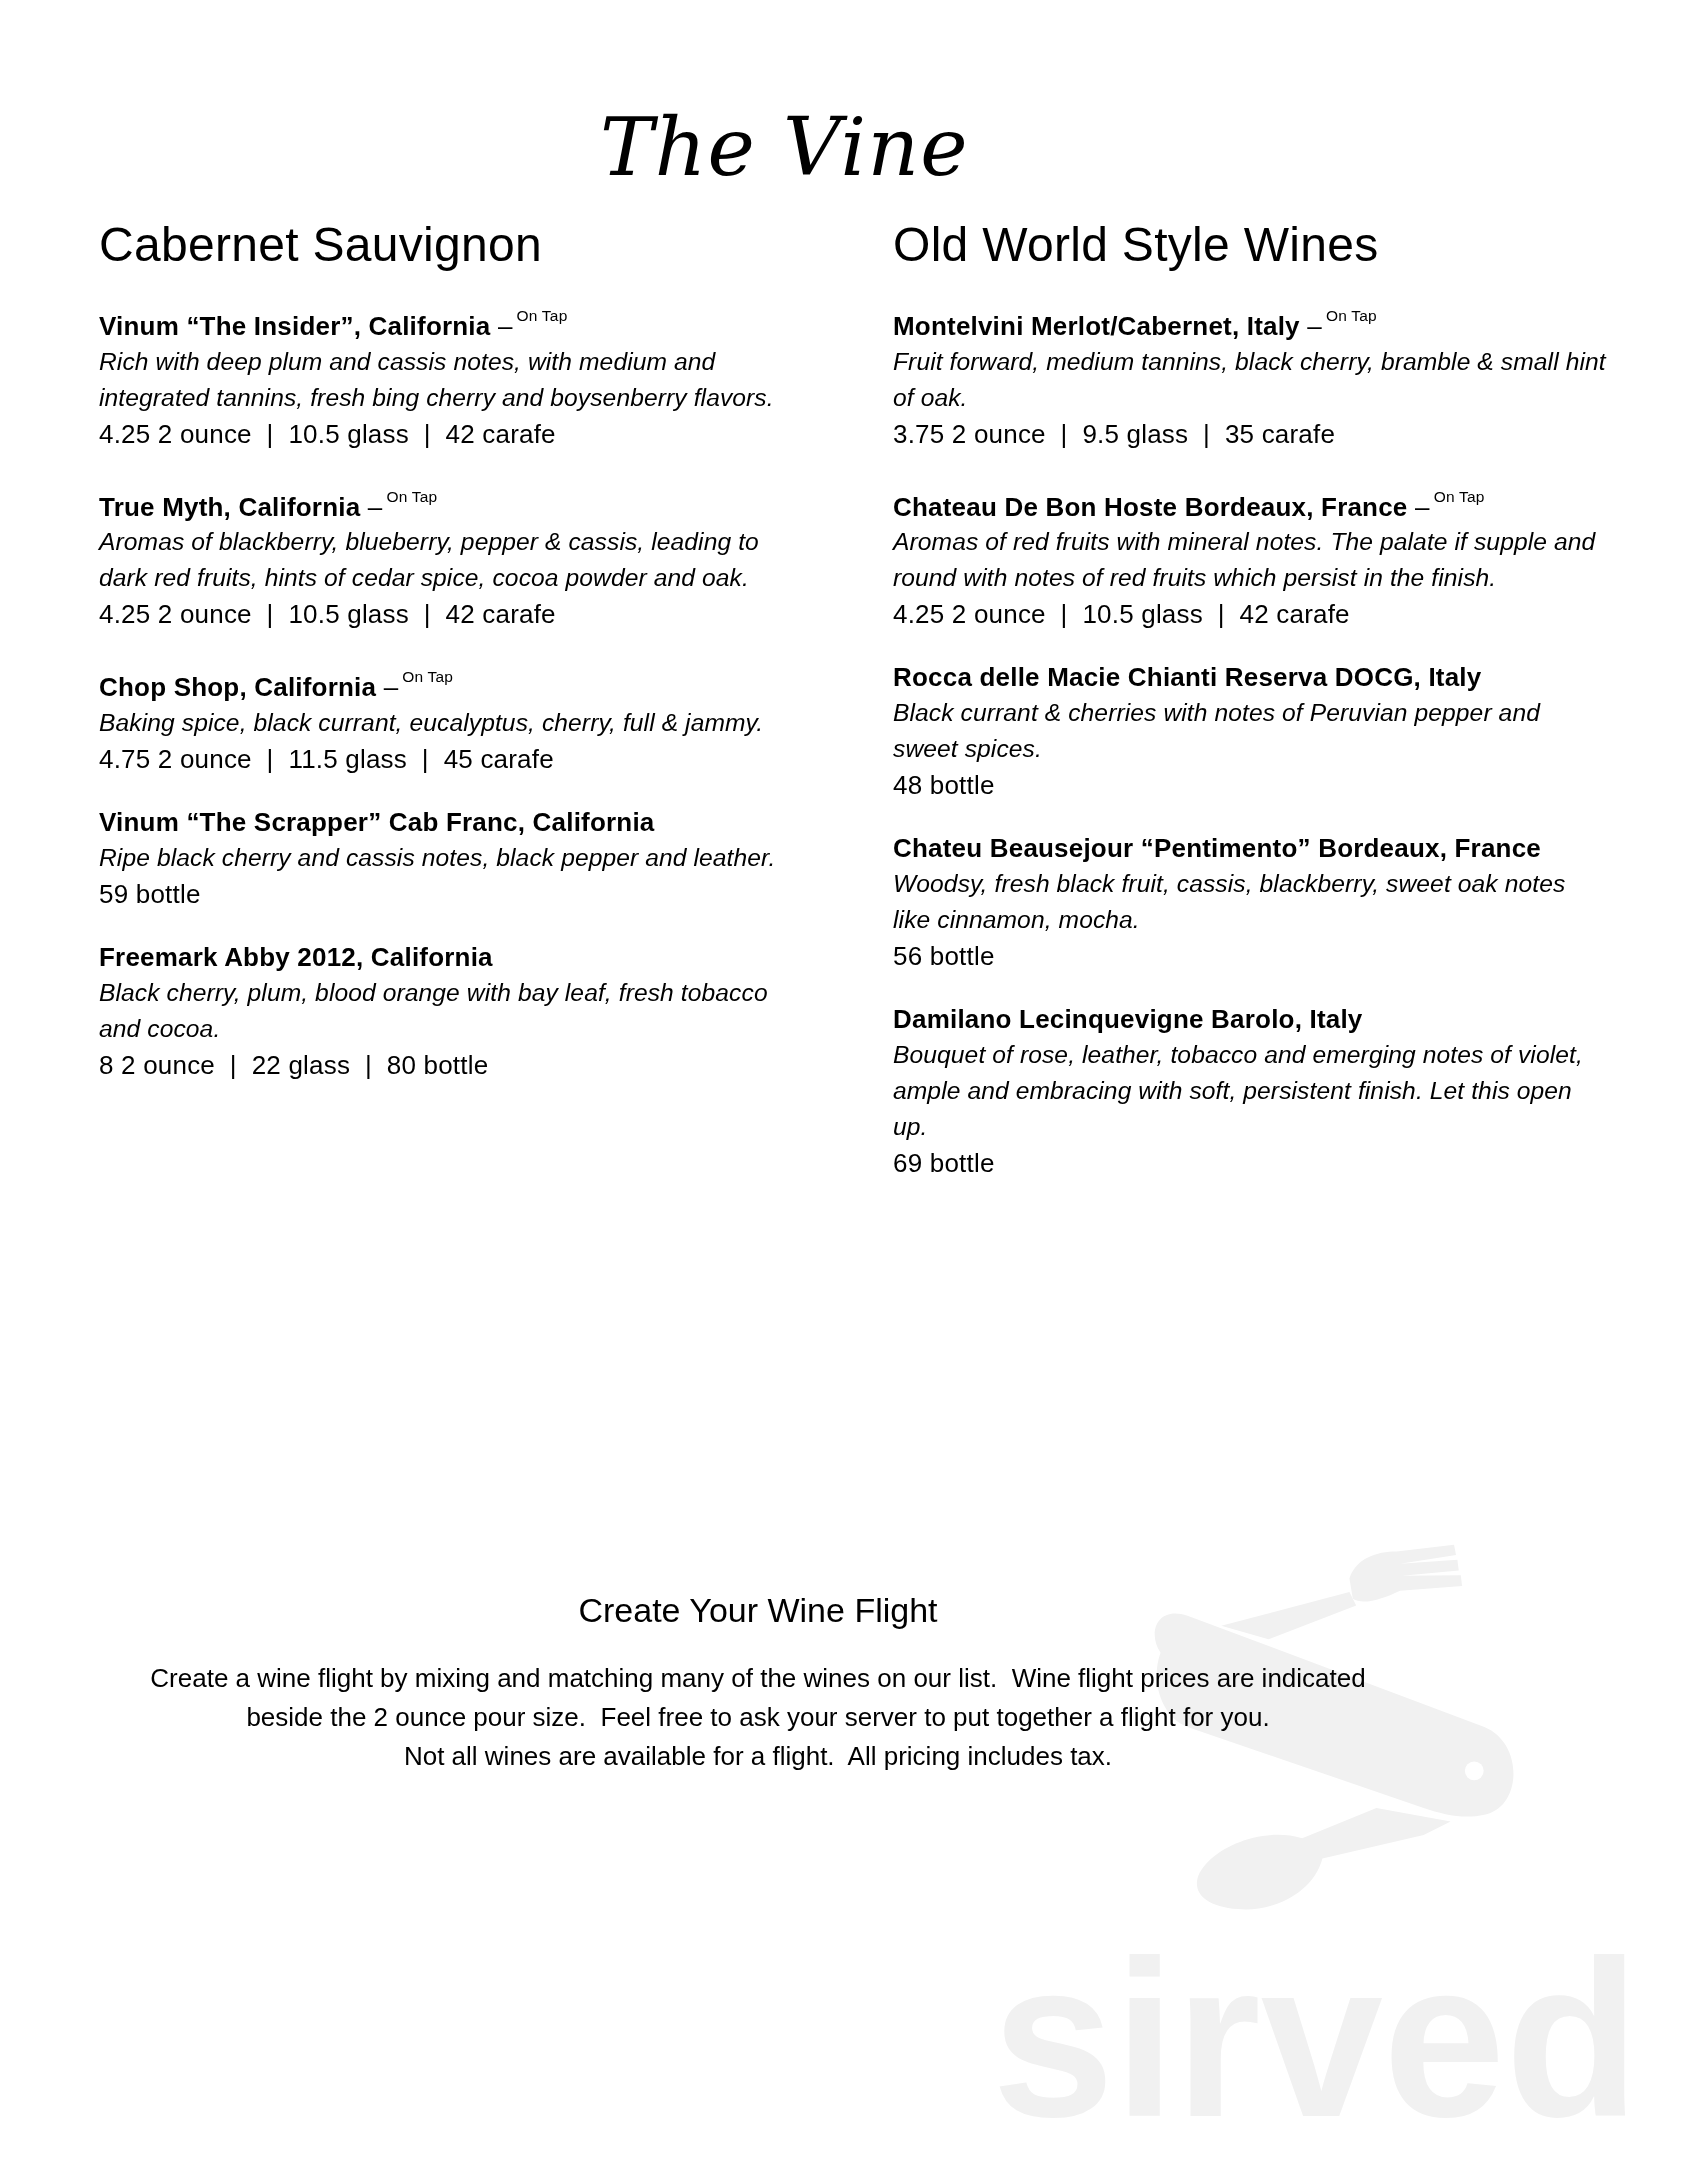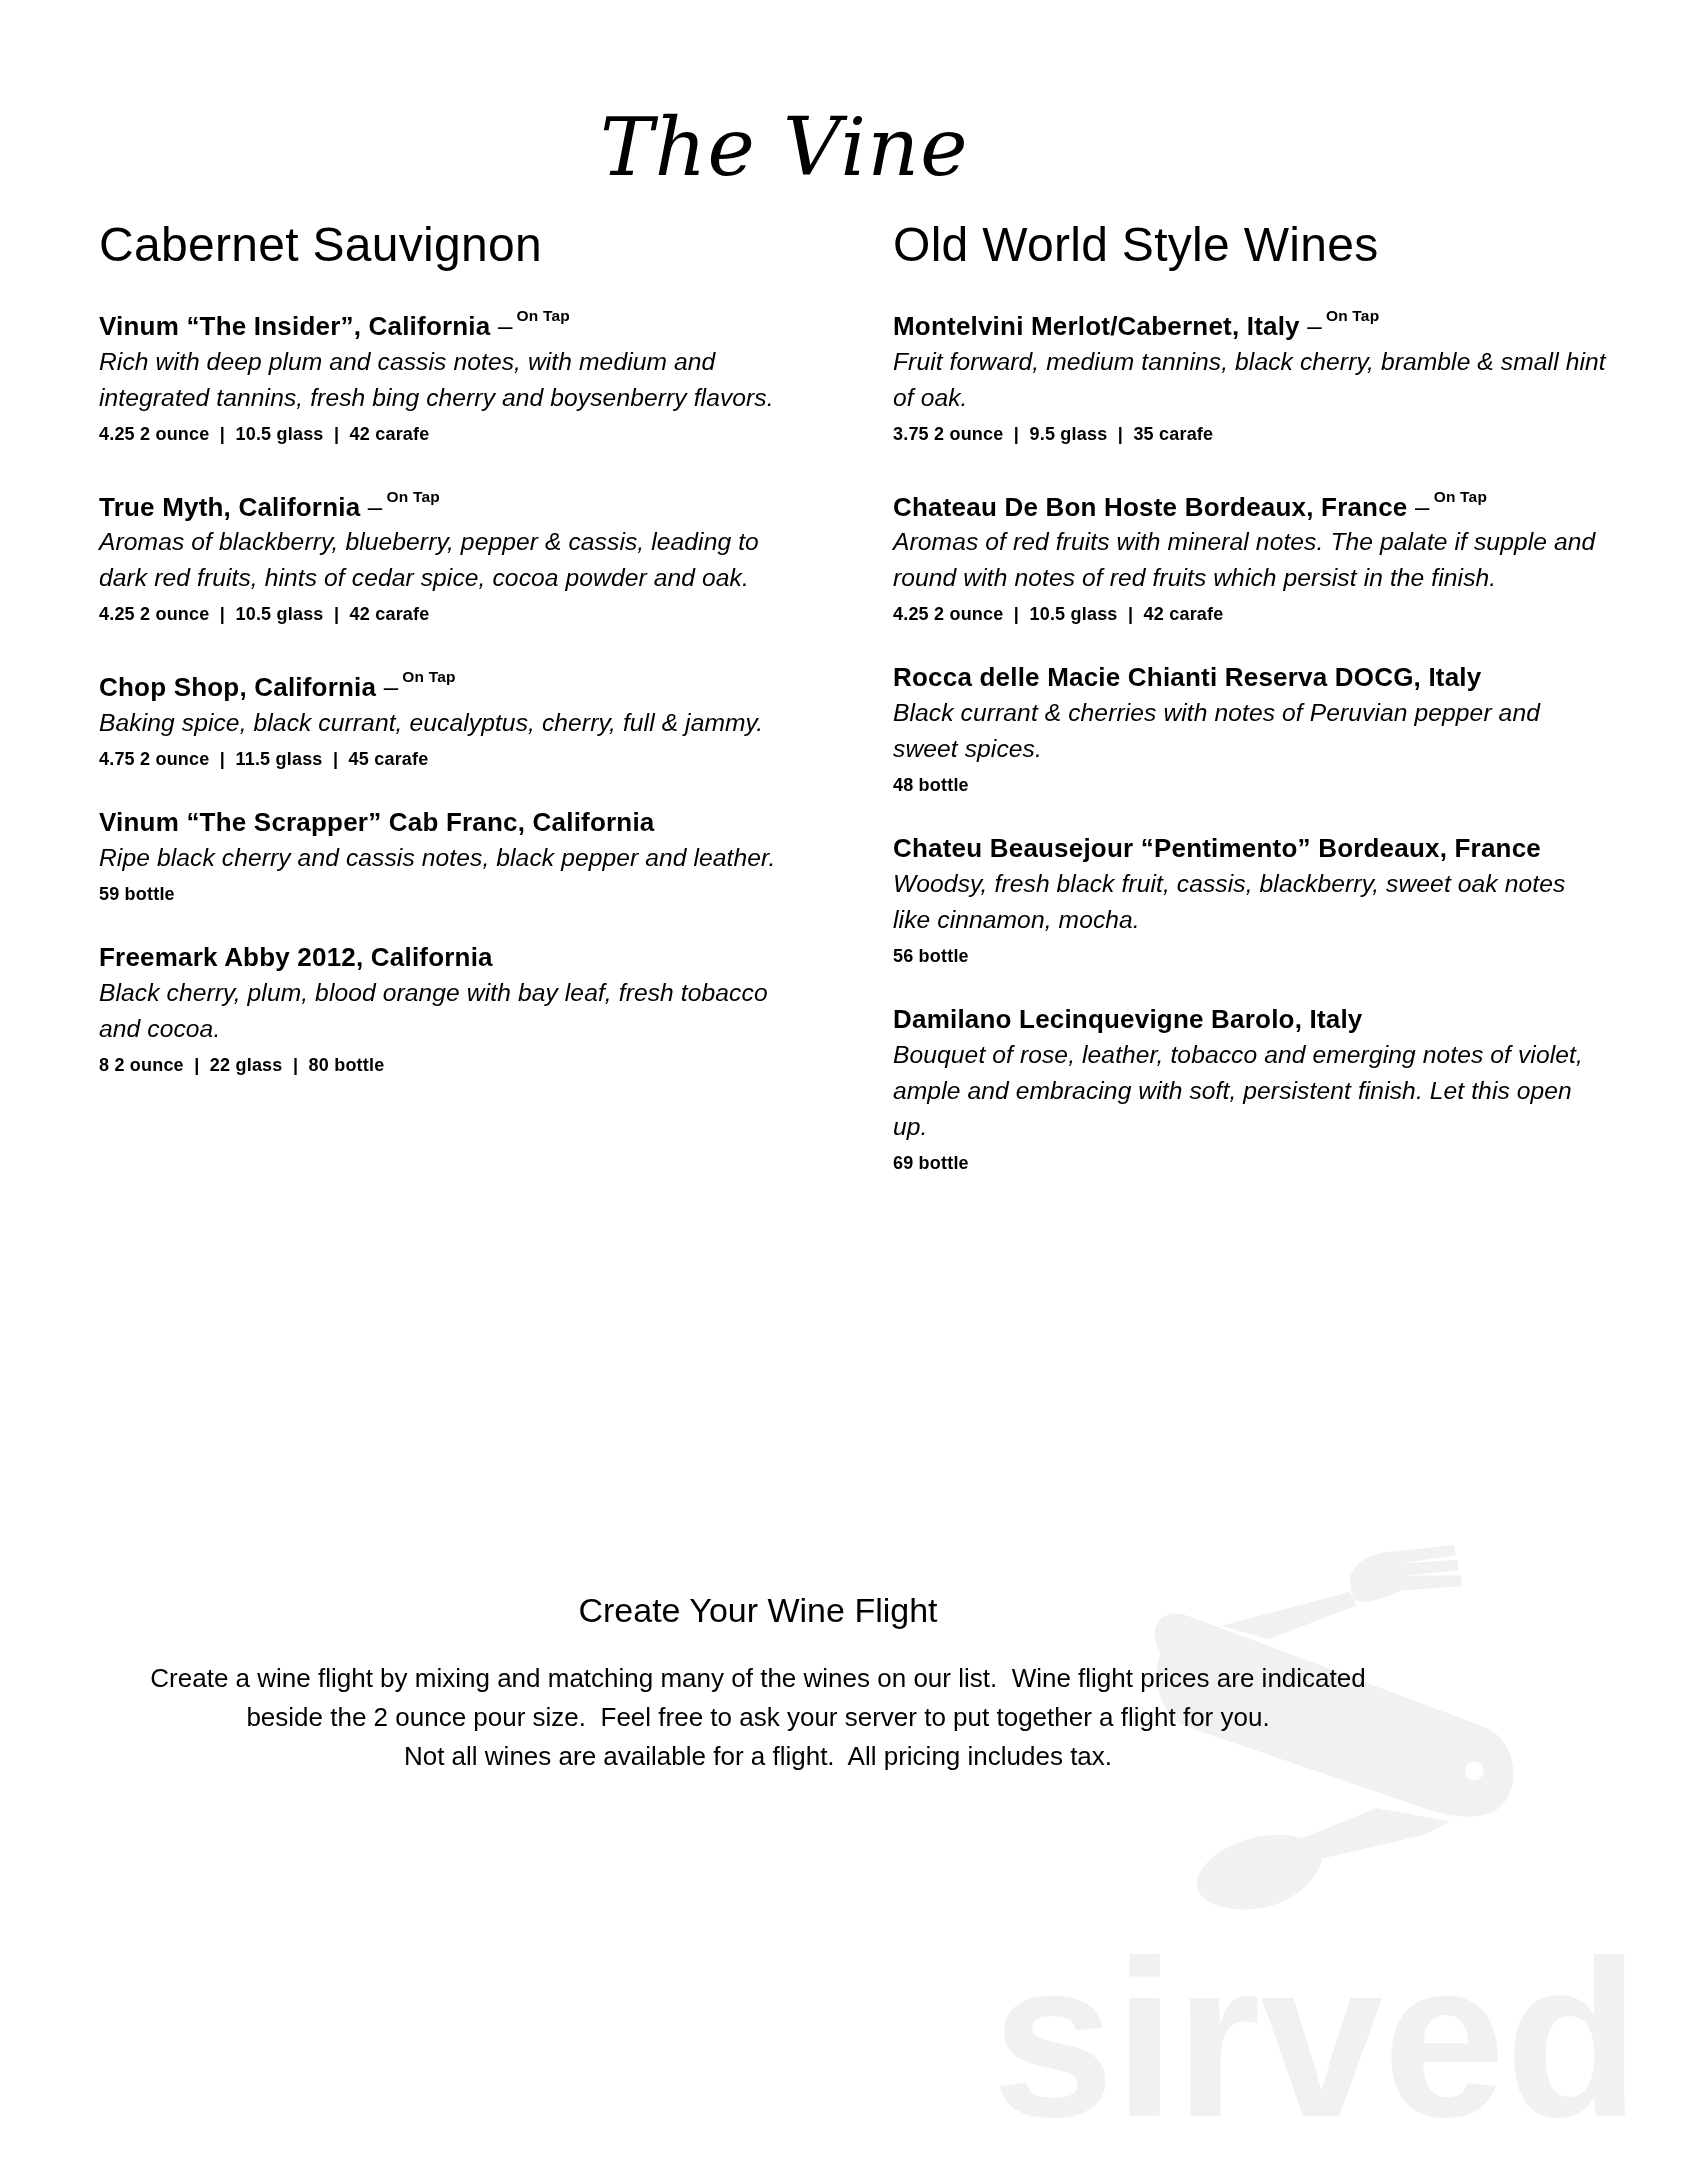--- a/index.html
+++ b/index.html
@@ -8,24 +8,24 @@
   .watermark { position: absolute; left: 0; top: 0; width: 1687px; height: 2183px; pointer-events: none; }
   .title { position: absolute; left: 0; width: 1569px; top: 101px; text-align: center;
            font-family: "DejaVu Serif", "Liberation Serif", serif; font-style: italic;
            font-size: 80px; line-height: 94px; letter-spacing: 1.3px; font-weight: normal; }
   .col { position: absolute; top: 221px; width: 715px; }
   .col-left { left: 99px; }
   .col-right { left: 893px; }
   .section-heading { font-size: 48px; line-height: 47px; font-weight: normal; margin: 0 0 30px 0; letter-spacing: 0.3px; }
   .entry { margin: 0 0 27px 0; }
   .entry-name { font-weight: bold; font-size: 26px; line-height: 36px; letter-spacing: 0.2px; white-space: nowrap; }
-  .on-tap { font-weight: bold; font-size: 15.5px; vertical-align: 13.5px; margin-left: 4px; }
+  .on-tap { font-weight: normal; font-size: 15.5px; vertical-align: 13.5px; margin-left: 4px; }
   .dash { font-weight: normal; }
   .entry-desc { font-style: italic; font-size: 24.6px; line-height: 36px; letter-spacing: 0.1px; }
-  .entry-price { font-weight: bold; font-size: 18px; line-height: 36px; white-space: pre; letter-spacing: 0.2px; }
+  .entry-price { font-weight: normal; font-size: 26px; line-height: 36px; white-space: pre; letter-spacing: 0.2px; }
   .flight { position: absolute; left: 0; width: 1516px; top: 1581px; text-align: center; }
   .flight-heading { font-size: 34px; line-height: 58px; font-weight: normal; margin-bottom: 20px; }
   .flight-line { font-size: 26px; line-height: 39px; white-space: pre; }
 </style>
 </head>
 <body>
 
 <svg class="watermark" viewBox="0 0 2500 3236" xmlns="http://www.w3.org/2000/svg">
   <g fill="#f1f1f1">
 

